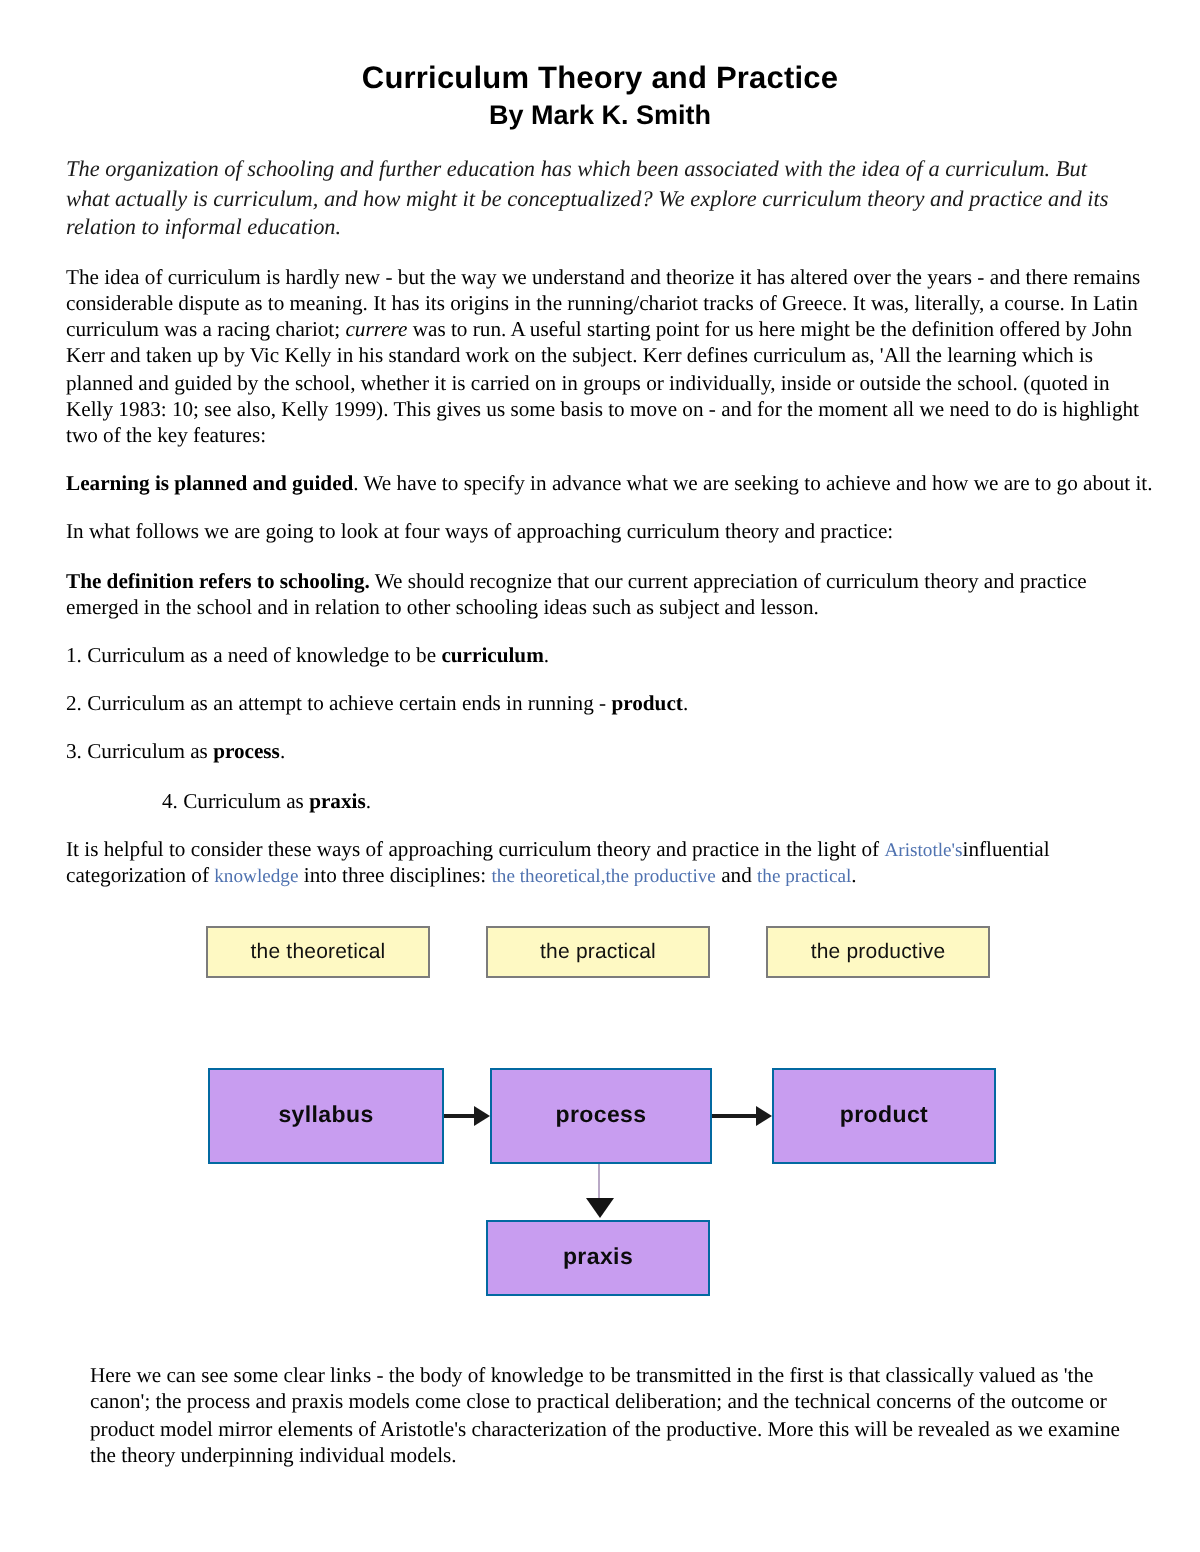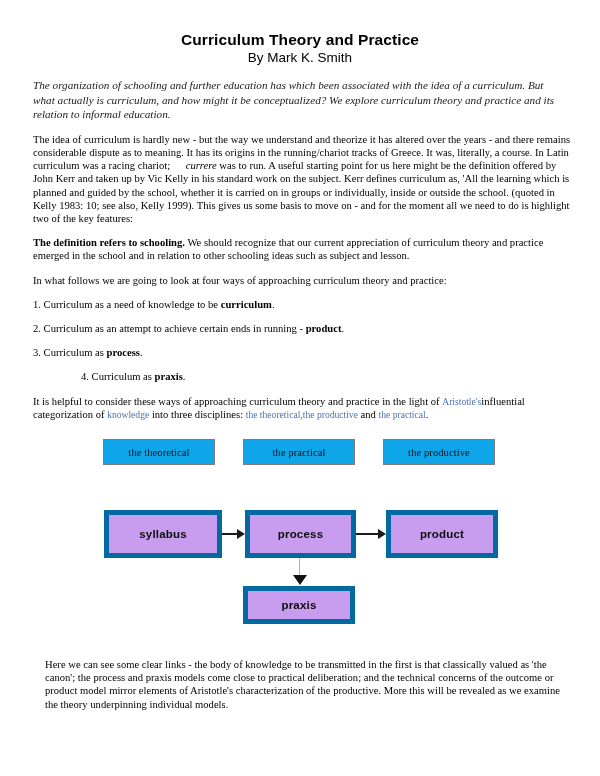--- a/index.html
+++ b/index.html
@@ -32,21 +32,21 @@
   .doc-title {
     font-family: "Liberation Sans", sans-serif;
     font-weight: bold;
     font-size: 15.5px;
     line-height: 19px;
     letter-spacing: 0.1px;
     margin: 0;
   }
   .doc-author {
     font-family: "Liberation Sans", sans-serif;
-    font-weight: normal;
+    font-weight: bold;
     font-size: 13.5px;
     line-height: 17px;
     margin: 0;
   }
 
   
   .content {
     padding: 0 22px 0 33px;
   }
   .abstract {
@@ -58,21 +58,21 @@
     padding-right: 22px;
     text-align: left;
   }
   p.body {
     font-size: 10.6px;
     line-height: 13.2px;
     margin: 11px 0 0 0;
     text-align: left;
   }
   .b { font-weight: bold; }
-  .i { font-style: italic; margin-left: 13px; }
+  .i { font-style: italic; }
   .link {
     color: #4f72b0;
     font-size: 9.6px;
   }
   .num-item {
     font-size: 10.6px;
     line-height: 13.2px;
     margin: 11px 0 0 0;
   }
   .num-item.indented {
@@ -83,39 +83,39 @@
   .diagram {
     position: relative;
     height: 215px;
     margin-top: 10px;
   }
 
   .gray-box {
     position: absolute;
     width: 112px;
     height: 26px;
-    background: #0ea5e9;
+    background: #fef9c3;
     border: 1px solid #7c7c7c;
     box-sizing: border-box;
     display: flex;
     align-items: center;
     justify-content: center;
-    font-family: Liberation Serif, serif;
+    font-family: Liberation Sans, sans-serif;
     font-size: 10.5px;
     color: #111111;
     letter-spacing: 0.1px;
   }
   .gb1 { left: 103px; top: 8px; }
   .gb2 { left: 243px; top: 8px; }
   .gb3 { left: 383px; top: 8px; }
 
   .purple-box {
     position: absolute;
     background: #c89df0;
-    border: 5px solid #0369a1;
+    border: 1px solid #0369a1;
     box-sizing: border-box;
     display: flex;
     align-items: center;
     justify-content: center;
     font-family: "Liberation Sans", sans-serif;
     font-weight: bold;
     font-size: 11.5px;
     color: #0c0c0c;
     letter-spacing: 0.2px;
   }
@@ -178,24 +178,25 @@
     <h1 class="doc-title">Curriculum Theory and Practice</h1>
     <h2 class="doc-author">By Mark K. Smith</h2>
   </div>
 
   <div class="content">
 
     <p class="abstract">The organization of schooling and further education has which been associated with the idea of a curriculum. But what actually is curriculum, and how might it be conceptualized? We explore curriculum theory and practice and its relation to informal education.</p>
 
     <p class="body"><span>The idea of curriculum is hardly new - but the way we understand and theorize it has altered over the years - and there remains considerable dispute as to meaning. It has its origins in the running/chariot tracks of Greece. It was, literally, a course. In Latin curriculum was a racing chariot; </span><span class="i">currere</span><span> was to run. A useful starting point for us here might be the definition offered by John Kerr and taken up by Vic Kelly in his standard work on the subject. Kerr defines curriculum as, 'All the learning which is planned and guided by the school, whether it is carried on in groups or individually, inside or outside the school. (quoted in Kelly 1983: 10; see also, Kelly 1999). This gives us some basis to move on - and for the moment all we need to do is highlight two of the key features:</span></p>
 
+    <p class="body"><span class="b">Learning is planned and guided</span><span>. We have to specify in advance what we are seeking to achieve and how we are to go about it.</span></p>
+
+    <p class="body">In what follows we are going to look at four ways of approaching curriculum theory and practice:</p>
 
     <p class="body"><span class="b">The definition refers to schooling.</span><span> We should recognize that our current appreciation of curriculum theory and practice emerged in the school and in relation to other schooling ideas such as subject and lesson.</span></p>
-
-    <p class="body">In what follows we are going to look at four ways of approaching curriculum theory and practice:</p>
 
     <p class="num-item"><span>1.</span><span> Curriculum as a need of knowledge to be </span><span class="b">curriculum</span><span>.</span></p>
 
     <p class="num-item"><span>2.</span><span> Curriculum as an attempt to achieve certain ends in running - </span><span class="b">product</span><span>.</span></p>
 
     <p class="num-item"><span>3.</span><span> Curriculum as </span><span class="b">process</span><span>.</span></p>
 
     <p class="num-item indented"><span>4.</span><span> Curriculum as </span><span class="b">praxis</span><span>.</span></p>
 
     <p class="body"><span>It is helpful to consider these ways of approaching curriculum theory and practice in the light of </span><span class="link">Aristotle's</span><span>influential categorization of </span><span class="link">knowledge</span><span> into three disciplines: </span><span class="link">the theoretical,</span><span class="link">the productive</span><span> and </span><span class="link">the practical</span><span>.</span></p>

